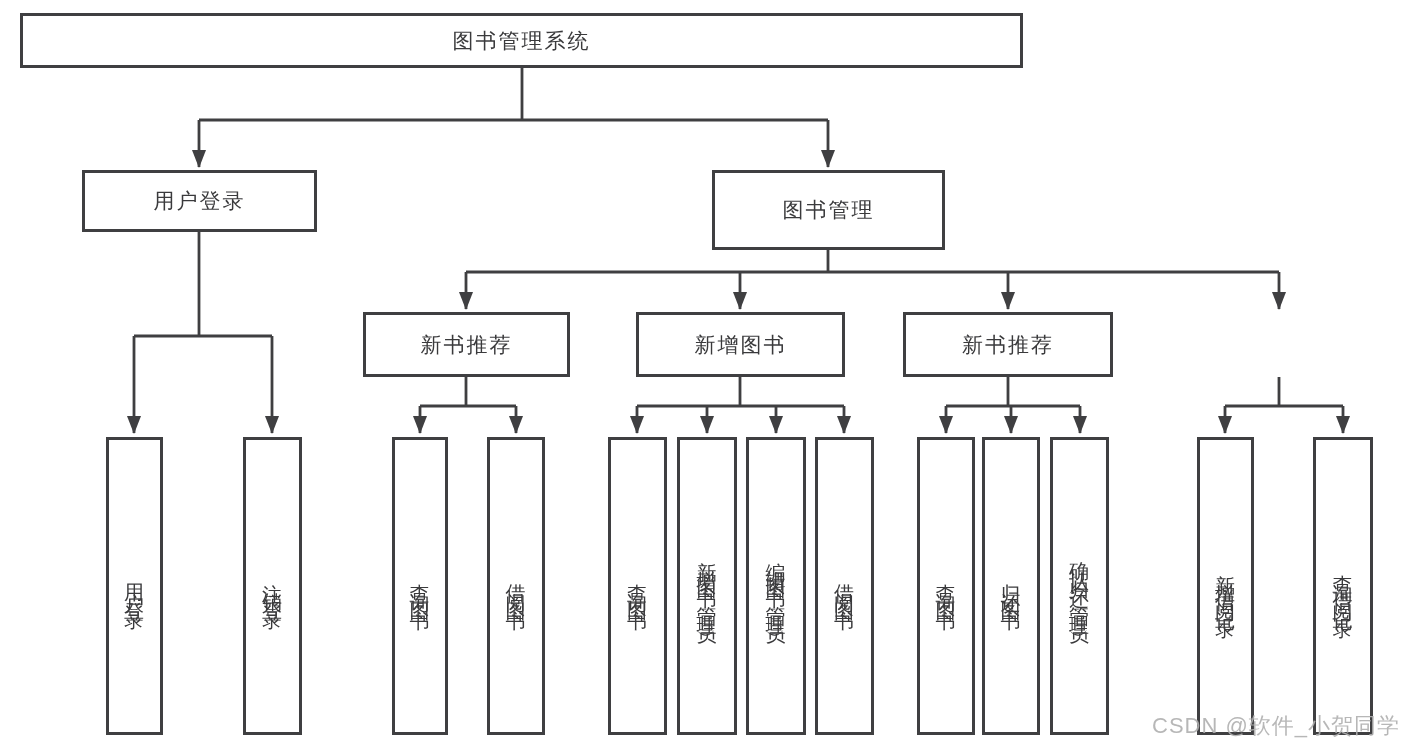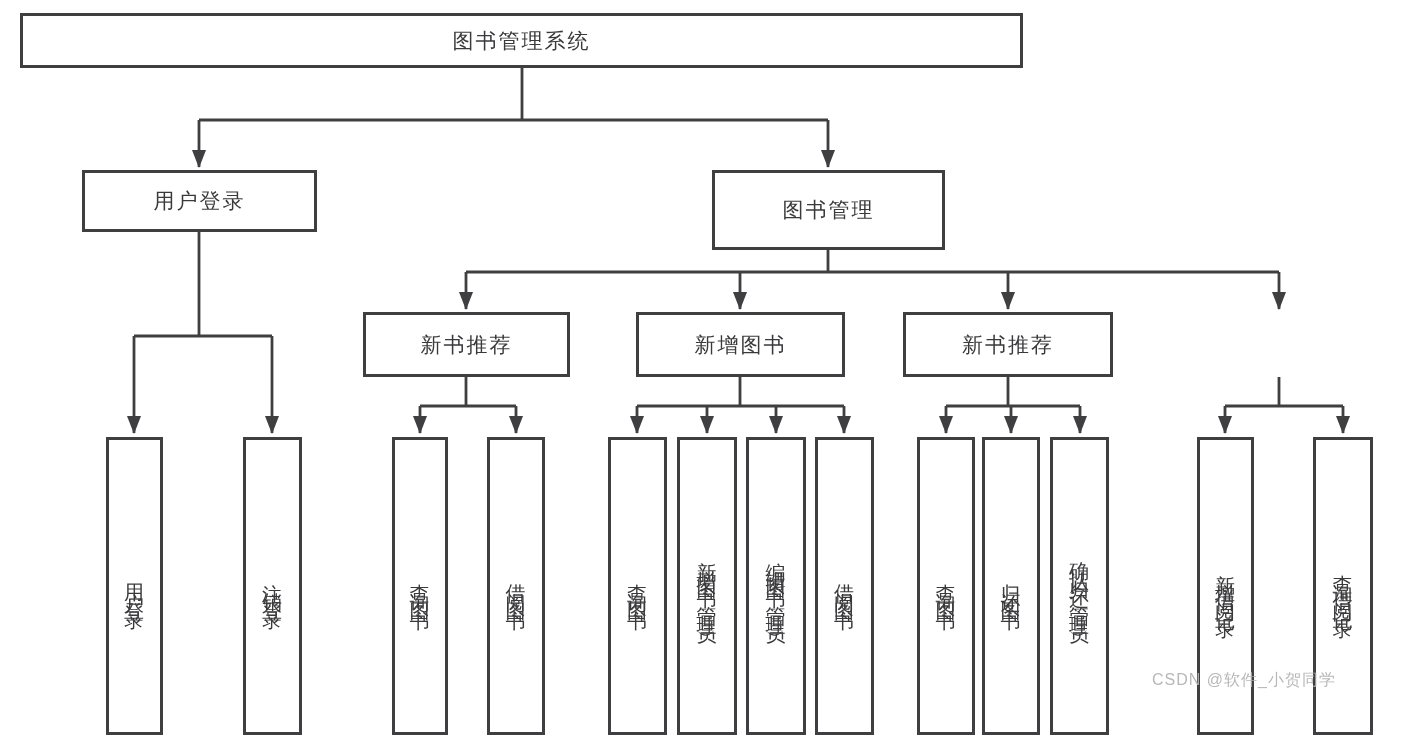--- a/index.html
+++ b/index.html
@@ -61,22 +61,22 @@
   #n-bb-3    { left: 746px;  width: 60px; }
   #n-bb-4    { left: 815px;  width: 59px; }
   #n-cb-1    { left: 917px;  width: 58px; }
   #n-cb-2    { left: 982px;  width: 58px; }
   #n-cb-3    { left: 1050px; width: 59px; }
   #n-br-1    { left: 1197px; width: 57px; }
   #n-br-2    { left: 1313px; width: 60px; }
   #watermark {
     position: absolute;
     left: 1152px;
-    top: 670px;
-    font-size: 16px;
+    top: 711px;
+    font-size: 22px;
     color: #b0b0b0;
     letter-spacing: 1px;
     white-space: nowrap;
     z-index: 5;
     opacity: 0.9;
   }
 </style>
 </head>
 <body>
 

